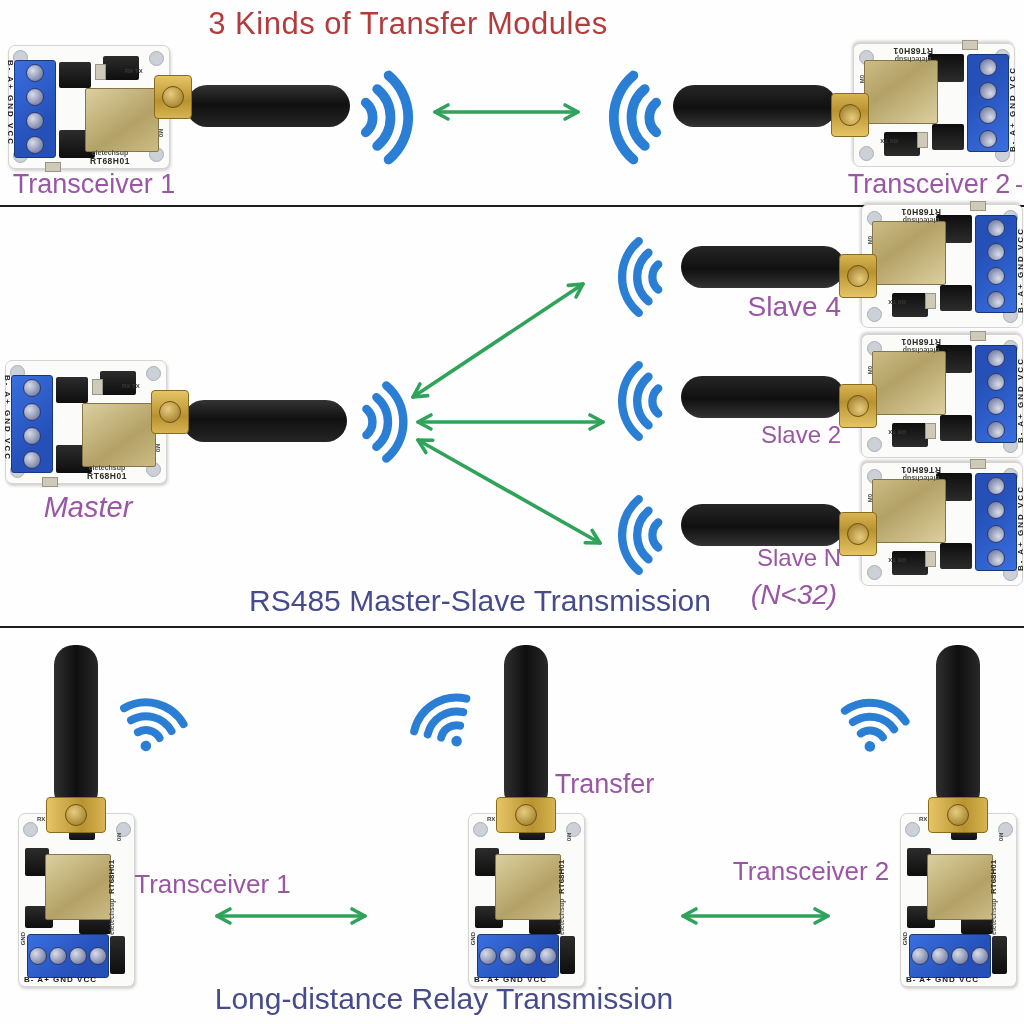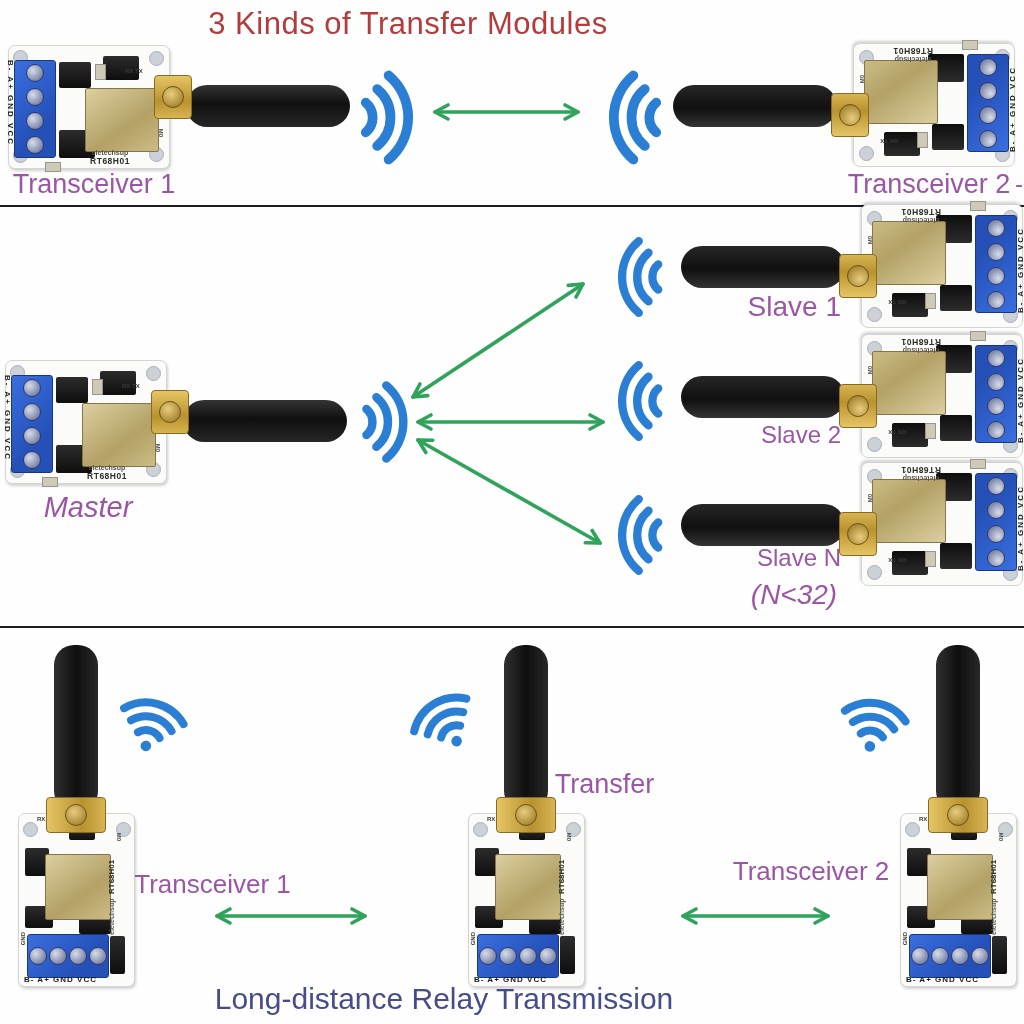--- a/index.html
+++ b/index.html
@@ -339,24 +339,25 @@
       <path d="M182 21 L195 14 L182 7"></path>
       <path d="M23 21 L10 14 L23 7"></path>
     </svg>
   <svg class="arrow" style="left:408px;top:430px;width:204px;height:125px" viewBox="0 0 204 125">
       <path d="M10 10 L192 113"></path>
       <path d="M177.23844889478264 112.68918016785257 L192 113 L184.13386732488416 100.50504274767316"></path>
       <path d="M17.86613267511583 22.49495725232684 L10 10 L24.761551105217357 10.310819832147432"></path>
     </svg>
 
   <div class="plabel lab-lg" style="left:28px;top:491px;width:120px;font-style:italic;">Master</div>
-  <div class="plabel" style="left:745px;top:291px;width:96px;font-size:28px;text-align:right;">Slave 1</div>
+  <div class="plabel" style="left:745px;top:291px;width:96px;font-size:28px;text-align:right;">Slave 4</div>
   <div class="plabel" style="left:745px;top:421px;width:96px;font-size:24px;text-align:right;">Slave 2</div>
   <div class="plabel" style="left:745px;top:544px;width:96px;font-size:24px;text-align:right;">Slave N</div>
   <div class="plabel" style="left:742px;top:579px;width:104px;font-size:28px;font-style:italic;">(N&lt;32)</div>
+  <div class="caption" style="left:0;top:584px;width:960px;">RS485 Master-Slave Transmission</div>
 
   <div class="hr" style="top:626px;"></div>
 
   <div class="slot" style="left:18px;top:645px;width:115px;height:340px">
   <div class="ant-v"></div>
   <div class="pcb-v">
     <div class="hole v-tl"></div>
     <div class="hole v-tr"></div>
     <div class="icv-conn"></div>
     <div class="ic icv-a"></div>

